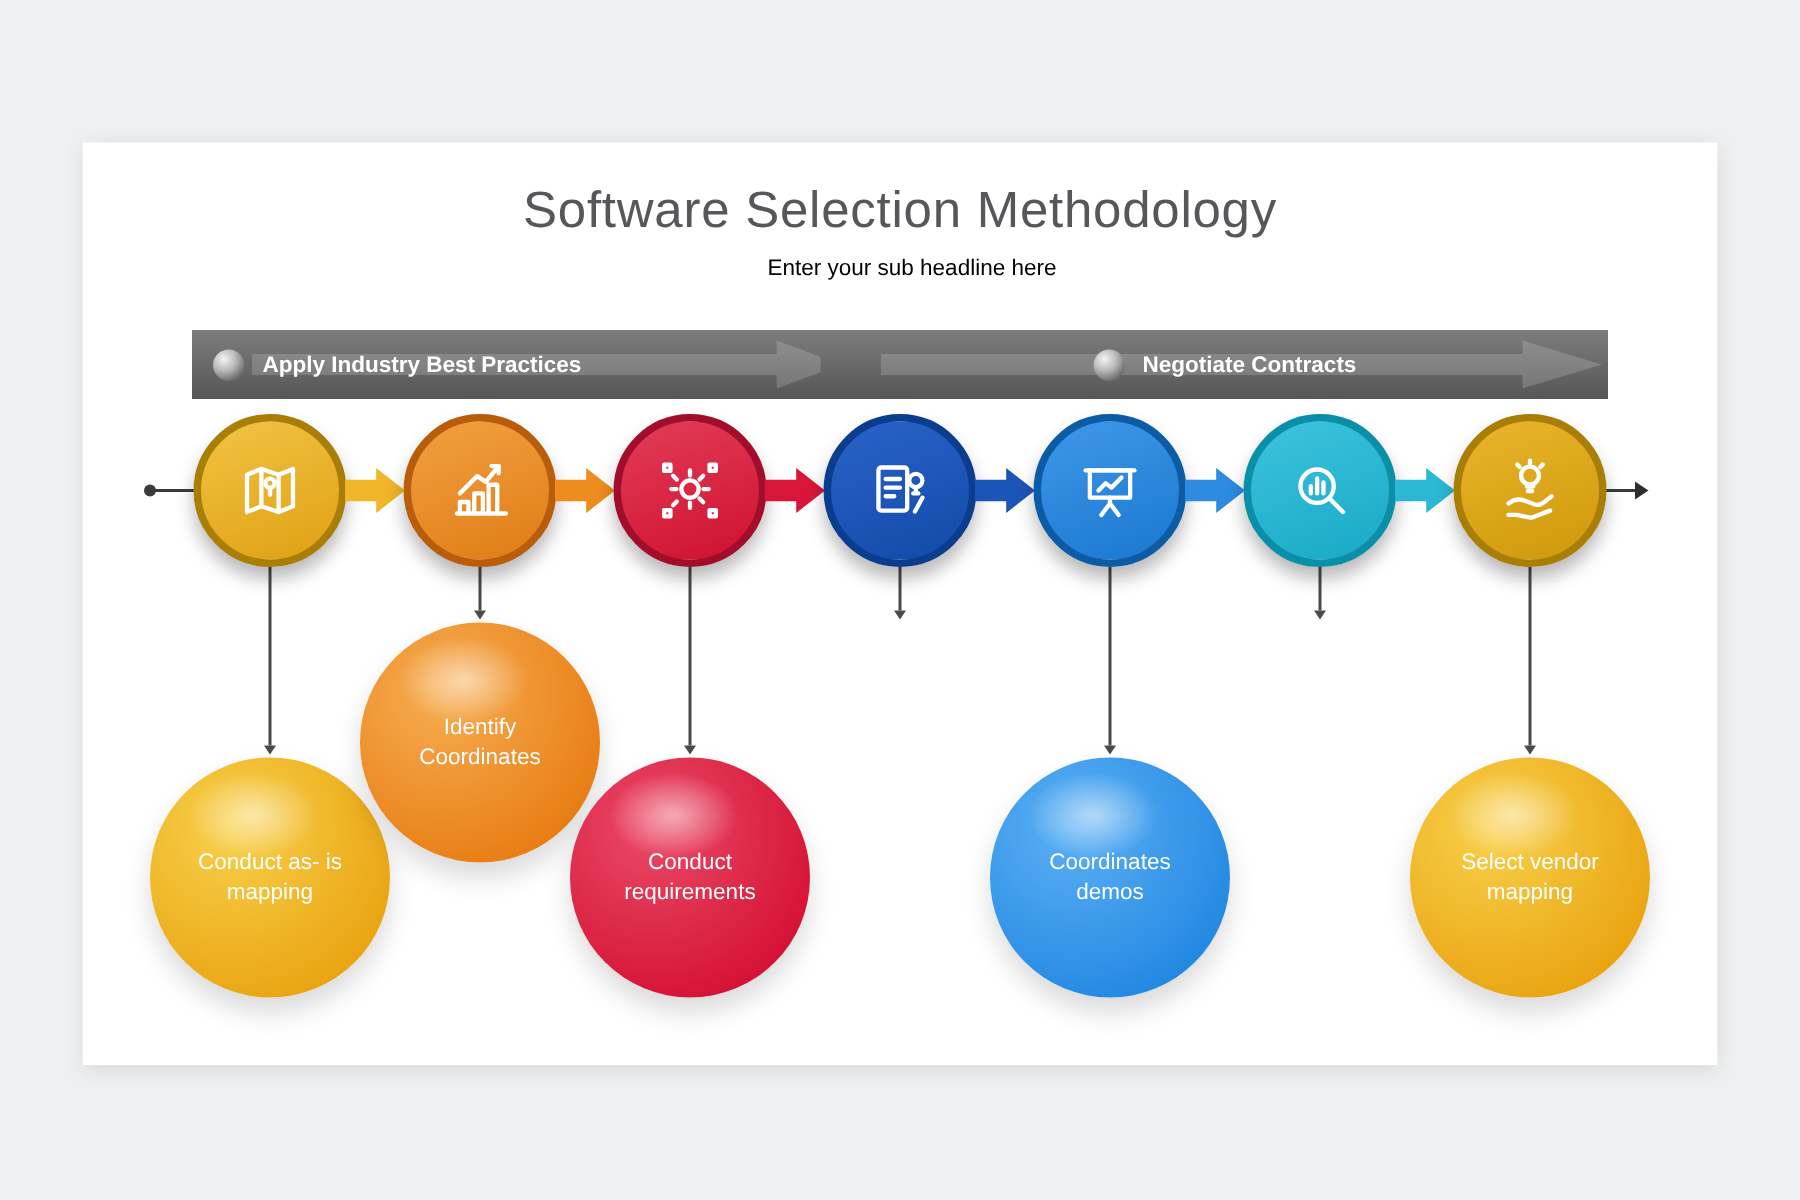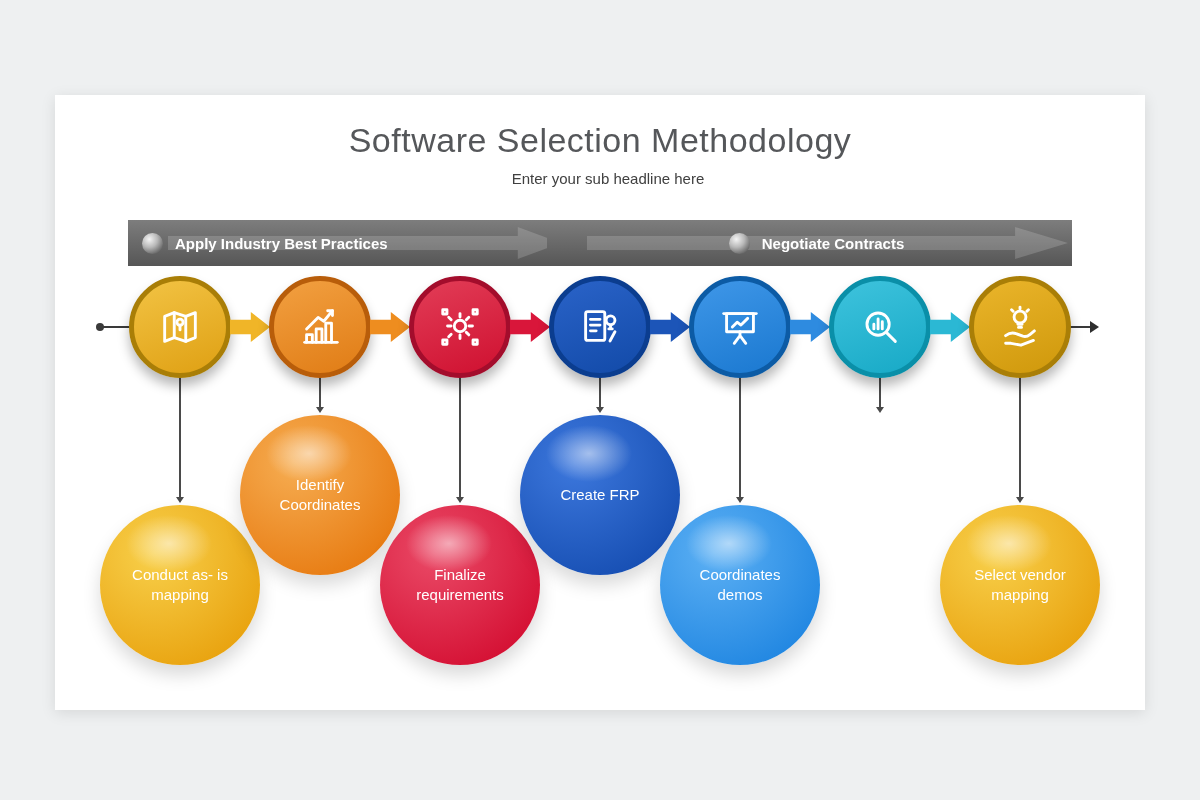--- a/index.html
+++ b/index.html
@@ -2,21 +2,21 @@
 <html><head>
 <meta charset="utf-8">
 <style>
   html,body{margin:0;padding:0;}
   body{width:1200px;height:800px;font-family:"Liberation Sans",sans-serif;}
   .canvas{position:relative;width:1200px;height:800px;background:#eef0f1;overflow:hidden;}
   .slide{position:absolute;left:55px;top:95px;width:1090px;height:615px;background:#ffffff;
          box-shadow:0 3px 14px rgba(0,0,0,.10);}
   
   .title{margin:0;padding-top:26px;text-align:center;font-size:34px;font-weight:400;color:#55575a;letter-spacing:.5px;}
-  .subtitle{margin:10px 0 0 16px;text-align:center;font-size:15px;color:#404040;}
+  .subtitle{margin:10px 0 0 16px;text-align:center;font-size:15px;color:#000000;}
   
   .banner{position:absolute;top:125px;height:46px;display:flex;align-items:center;gap:12px;padding-left:14px;
           box-sizing:border-box;background:linear-gradient(180deg,#7d7d7d,#565656);}
   .banner-1{left:45px;width:437px;margin-left:28px;}
   .banner-2{left:492px;width:525px;justify-content:center;}
   .banner-arrow{position:absolute;left:40px;right:4px;top:7px;bottom:7px;background:rgba(255,255,255,.17);
           clip-path:polygon(0 28%,89% 28%,89% 0,100% 50%,89% 100%,89% 72%,0 72%);}
   .banner-bullet{position:relative;z-index:2;width:21px;height:21px;border-radius:50%;flex:0 0 auto;
           background:radial-gradient(circle at 35% 30%,#f4f4f4,#b9b9b9 40%,#6d6d6d 75%,#474747);}
   .banner-label{position:relative;z-index:2;color:#ffffff;font-size:15px;font-weight:bold;}
@@ -102,40 +102,37 @@
           <path d="M5 13l6-6 3 2 4.5-5.5"></path>
           <path d="M16 3.5h2.5V6"></path>
         </svg>
       </div>
       <div class="chev" style="--ac: #ee8d1f;"></div>
     </div>
 
     <div class="step" style="--cx:405px">
       <div class="connector low"></div>
       <div class="bubble low" style="--bt: #ea4a67; --bb: #d51235;">
-        <span class="bubble-label">Finalize requirements</span>
+        <span class="bubble-label">Conduct requirements</span>
       </div>
       <div class="node" style="--ring: #a30d2c; --ft: #e23d57; --fb: #cf1030;">
         <svg width="46" height="46" viewBox="0 0 24 24" fill="none" stroke="#ffffff" stroke-width="1.5" stroke-linecap="round" stroke-linejoin="round">
           <circle cx="12" cy="11.5" r="3"></circle>
           <path d="M12 6.8V5M12 16.2V18M16.7 11.5h1.8M5.5 11.5h1.8M15.3 8.2l1.3-1.3M7.4 15.8l-1.3 1.3M15.3 14.8l1.3 1.3M7.4 8.2L6.1 6.9"></path>
           <rect x="3" y="3" width="2.2" height="2.2"></rect>
           <rect x="18.8" y="3" width="2.2" height="2.2"></rect>
           <rect x="3" y="18.8" width="2.2" height="2.2"></rect>
           <rect x="18.8" y="18.8" width="2.2" height="2.2"></rect>
         </svg>
       </div>
       <div class="chev" style="--ac: #d9163a;"></div>
     </div>
 
     <div class="step" style="--cx:545px">
       <div class="connector high"></div>
-      <div class="bubble high" style="--bt: #3d78dd; --bb: #1850b4;">
-        <span class="bubble-label">Create FRP</span>
-      </div>
       <div class="node" style="--ring: #0b3d8f; --ft: #2a63c8; --fb: #124aa8;">
         <svg width="46" height="46" viewBox="0 0 24 24" fill="none" stroke="#ffffff" stroke-width="1.5" stroke-linecap="round" stroke-linejoin="round">
           <rect x="4.5" y="4" width="10" height="15" rx="1"></rect>
           <path d="M7 8h5M7 11h5M7 14h3"></path>
           <circle cx="17.5" cy="8.5" r="2.3"></circle>
           <path d="M17.5 11.2v1.3M16.6 13h1.8"></path>
           <path d="M19.8 14.5l-2.6 4.8"></path>
         </svg>
       </div>
       <div class="chev" style="--ac: #1c55b8;"></div>

